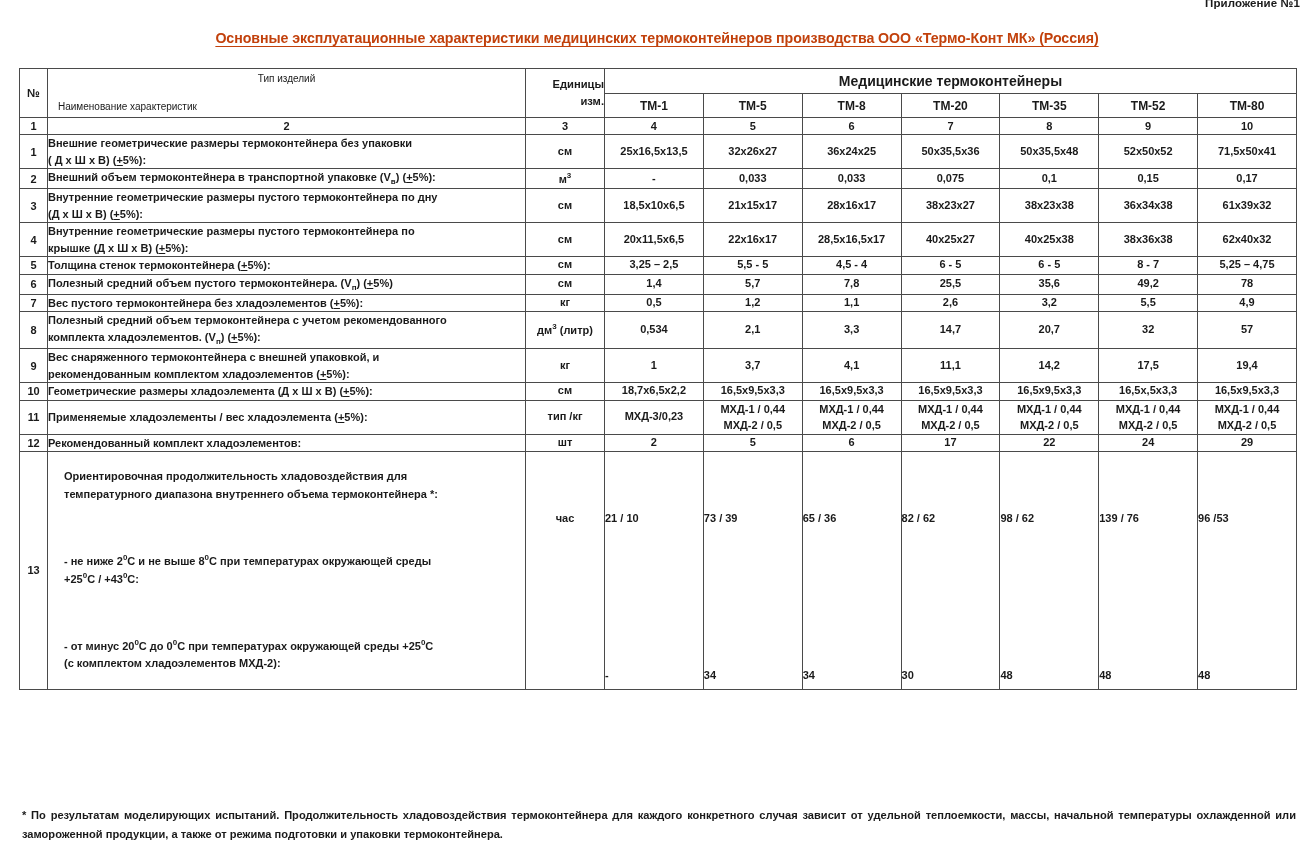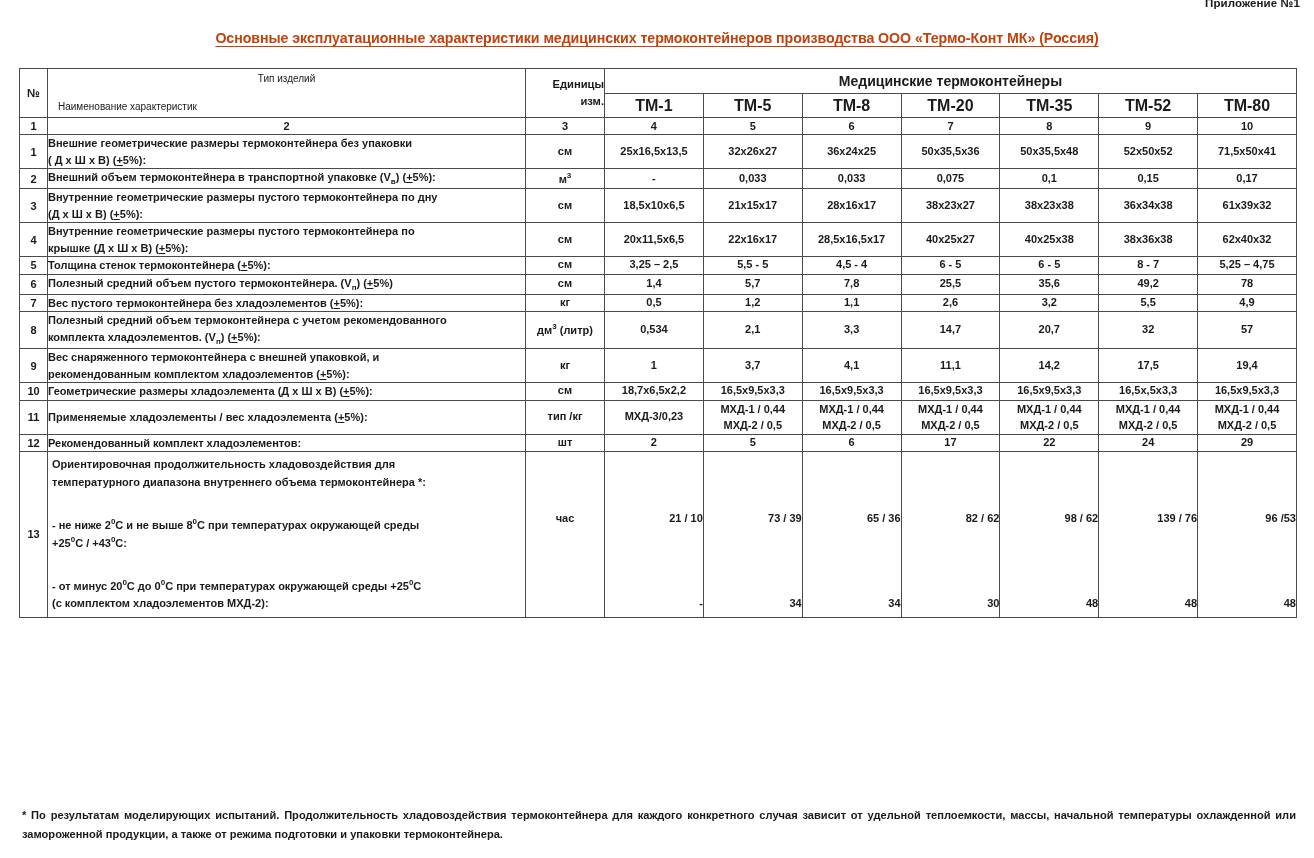--- a/index.html
+++ b/index.html
@@ -110,21 +110,21 @@
   }
   .h-group {
     text-align: center;
     font-weight: bold;
     font-size: 14px;
     height: 24px;
   }
   .h-model {
     text-align: center;
     font-weight: bold;
-    font-size: 16px;
+    font-size: 12px;
     height: 23px;
   }
   .numrow td {
     text-align: center;
     font-weight: bold;
     font-size: 11px;
     height: 16px;
     line-height: 16px;
   }
 
@@ -151,25 +151,25 @@
 
   .sup { font-size: 8px; vertical-align: super; }
   .sub { font-size: 8px; vertical-align: sub; }
   .uline { text-decoration: underline; }
 
   
   td.r13-text {
     padding: 9px 8px 9px 10px;
     line-height: 1.62;
   }
-  .r13-block { margin: 4px; }
+  .r13-block { margin: 16px; }
   .r13-gap { height: 16px; }
   td.r13-val {
     position: relative;
-    text-align: right;
+    text-align: left;
     font-weight: bold;
     font-size: 11px;
   }
   .r13-a {
     position: absolute;
     left: 0; right: 0;
     top: 60px;
   }
   .r13-b {
     position: absolute;

